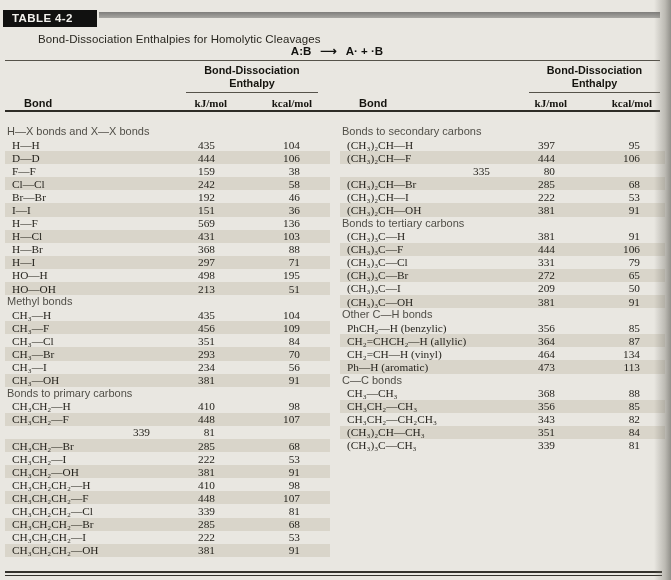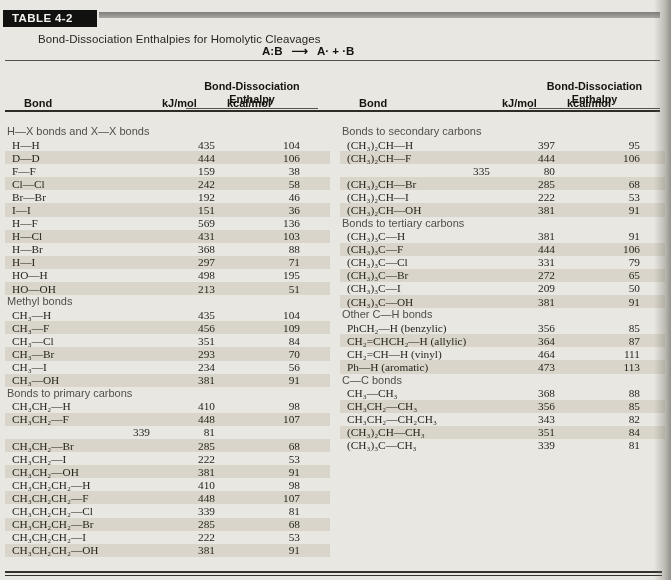--- a/index.html
+++ b/index.html
@@ -19,41 +19,41 @@
   .topbar{
     position:absolute;left:99px;top:12px;width:561px;height:6px;
     background:linear-gradient(#7f7e7b,#a8a7a2);
   }
   .title{
     position:absolute;left:12px;top:33px;
     font-size:11.5px;color:#28261f;letter-spacing:.1px;padding-left:26px;
   }
   .equation{
     position:absolute;left:262px;top:44px;width:150px;
-    display:flex;gap:9px;justify-content:flex-start;align-items:center;
+    display:flex;gap:9px;justify-content:center;align-items:center;
     font-weight:bold;font-size:11.5px;color:#131310;
   }
   .rule{position:absolute;background:#55524a;}
   .rule.thin{left:5px;top:60px;width:655px;height:1px;}
   .grouphead{
-    position:absolute;top:80px;text-align:center;
+    position:absolute;top:64px;text-align:center;
     font-weight:bold;font-size:10.8px;line-height:13px;color:#15140f;
     border-bottom:1px solid #55524a;padding-bottom:2px;
   }
   #gh-left{left:186px;width:132px;}
   #gh-right{left:529px;width:131px;}
   .heads{
     position:absolute;top:93px;height:16px;
     display:grid;grid-template-columns:1fr 65px 85px;align-items:end;
     font-weight:bold;font-size:11px;color:#15140f;margin-left:12px;
   }
   #heads-left{left:5px;width:325px;padding-right:30px;}
   #heads-right{left:340px;width:325px;padding-right:25px;}
   .heads .h1{padding-left:7px;}
-  .heads .h{text-align:left;}
+  .heads .h{text-align:right;font-family:Liberation Serif, serif;}
   .rule.thick{left:5px;top:110px;width:655px;height:2px;background:#2e2c26;}
   .col{position:absolute;top:114px;width:325px;}
   #col-left{left:5px;}
   #col-right{left:340px;}
   .sec{
     height:13px;margin-top:0;padding-left:2px;
     font-size:11px;color:#514f48;white-space:nowrap;
   }
   .col > .sec:first-child{margin-top:11px;}
   .row{
@@ -337,21 +337,21 @@
         <span class="v">85</span>
       </div>
       <div class="row stripe">
         <span class="name">CH₂=CHCH₂—H (allylic)</span>
         <span class="v">364</span>
         <span class="v">87</span>
       </div>
       <div class="row">
         <span class="name">CH₂=CH—H (vinyl)</span>
         <span class="v">464</span>
-        <span class="v">111</span>
+        <span class="v">134</span>
       </div>
       <div class="row stripe">
         <span class="name">Ph—H (aromatic)</span>
         <span class="v">473</span>
         <span class="v">113</span>
       </div>
       <div class="sec">C—C bonds</div>
       <div class="row">
         <span class="name">CH₃—CH₃</span>
         <span class="v">368</span>

